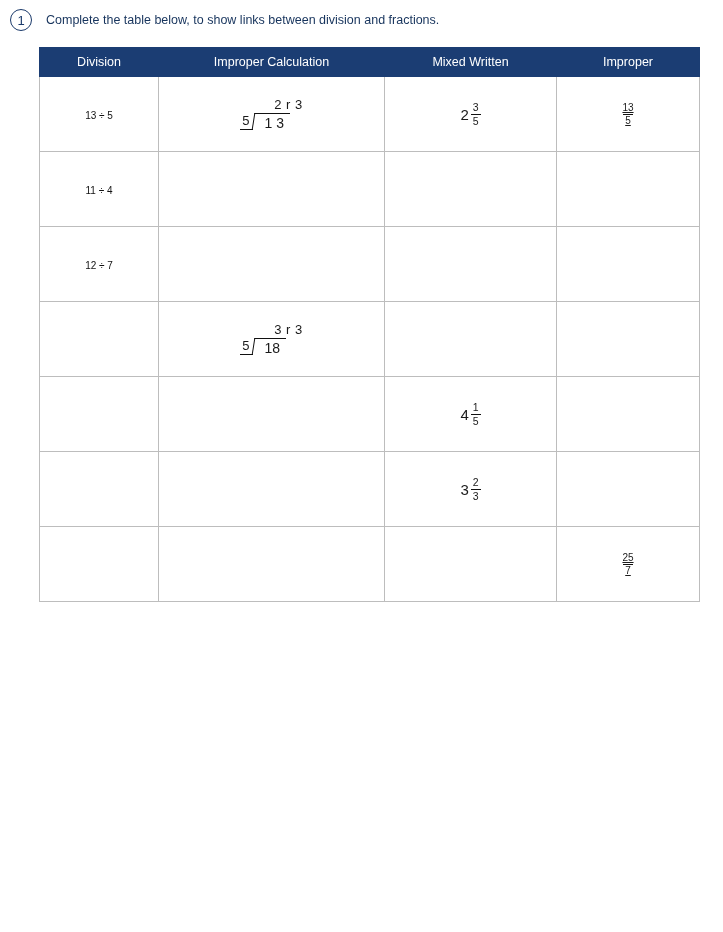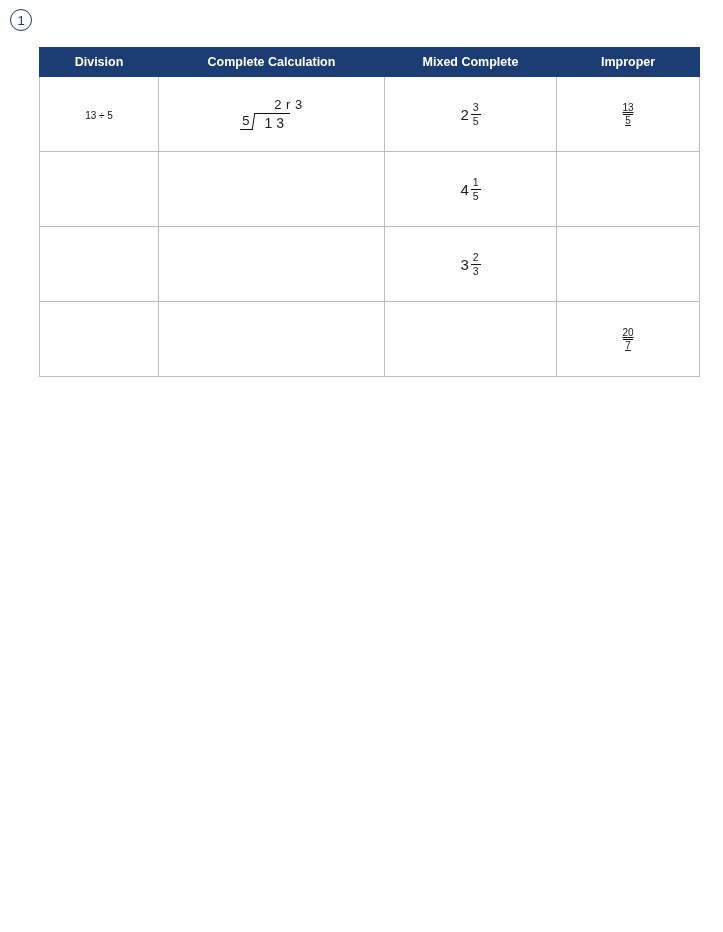--- a/index.html
+++ b/index.html
@@ -43,21 +43,21 @@
 
   table.work-table {
     border-collapse: collapse;
     margin: 16px 0 0 39px;
     width: 660px;
     table-layout: fixed;
   }
   table.work-table th {
     background: #1b3d73;
     color: #ffffff;
-    font-weight: bold;
+    font-weight: normal;
     font-size: 12.5px;
     height: 26px;
     text-align: center;
     border: 1px solid #1b3d73;
   }
   table.work-table td {
     border: 1px solid #bdbdbd;
     height: 74px;
     vertical-align: middle;
     text-align: center;
@@ -138,34 +138,35 @@
   .frac-big {
     font-size: 10px;
     text-decoration: underline;
   }
 </style>
 </head>
 <body>
 
 <div class="question-header">
   <div class="q-number">1</div>
+  <div class="q-text">Complete the table below, to show links between division and fractions.</div>
 </div>
 
 <table class="work-table">
   <colgroup>
     <col class="col-div">
     <col class="col-calc">
     <col class="col-mixed">
     <col class="col-improper">
   </colgroup>
   <thead>
     <tr>
       <th>Division</th>
-      <th>Complete Calculation</th>
-      <th>Mixed Complete</th>
+      <th>Improper Calculation</th>
+      <th>Mixed Written</th>
       <th>Improper</th>
     </tr>
   </thead>
   <tbody>
       <tr>
         <td><span class="division-text">13 ÷ 5</span></td>
         <td><div class="longdiv"><span class="quotient">2 r 3</span><div class="row2">
               <span class="divisor">5</span>
               <span class="bracket"></span>
               <span class="dividend">1 3</span>
@@ -176,20 +177,42 @@
               <span class="num">3</span>
               <span class="den">5</span>
             </span>
           </span></td>
         <td><span class="frac frac-big">
             <span class="num">13</span>
             <span class="den">5</span>
           </span></td>
       </tr>
       <tr>
+        <td><span class="division-text">11 ÷ 4</span></td>
+        <td></td>
+        <td></td>
+        <td></td>
+      </tr>
+      <tr>
+        <td><span class="division-text">12 ÷ 7</span></td>
+        <td></td>
+        <td></td>
+        <td></td>
+      </tr>
+      <tr>
+        <td></td>
+        <td><div class="longdiv"><span class="quotient">3 r 3</span><div class="row2">
+              <span class="divisor">5</span>
+              <span class="bracket"></span>
+              <span class="dividend">18</span>
+            </div></div></td>
+        <td></td>
+        <td></td>
+      </tr>
+      <tr>
         <td></td>
         <td></td>
         <td><span class="mixed">
             <span class="whole">4</span>
             <span class="frac">
               <span class="num">1</span>
               <span class="den">5</span>
             </span>
           </span></td>
         <td></td>
@@ -204,18 +227,18 @@
               <span class="den">3</span>
             </span>
           </span></td>
         <td></td>
       </tr>
       <tr>
         <td></td>
         <td></td>
         <td></td>
         <td><span class="frac frac-big">
-            <span class="num">20</span>
+            <span class="num">25</span>
             <span class="den">7</span>
           </span></td>
       </tr>
     </tbody>
 </table>
 
 </body></html>

